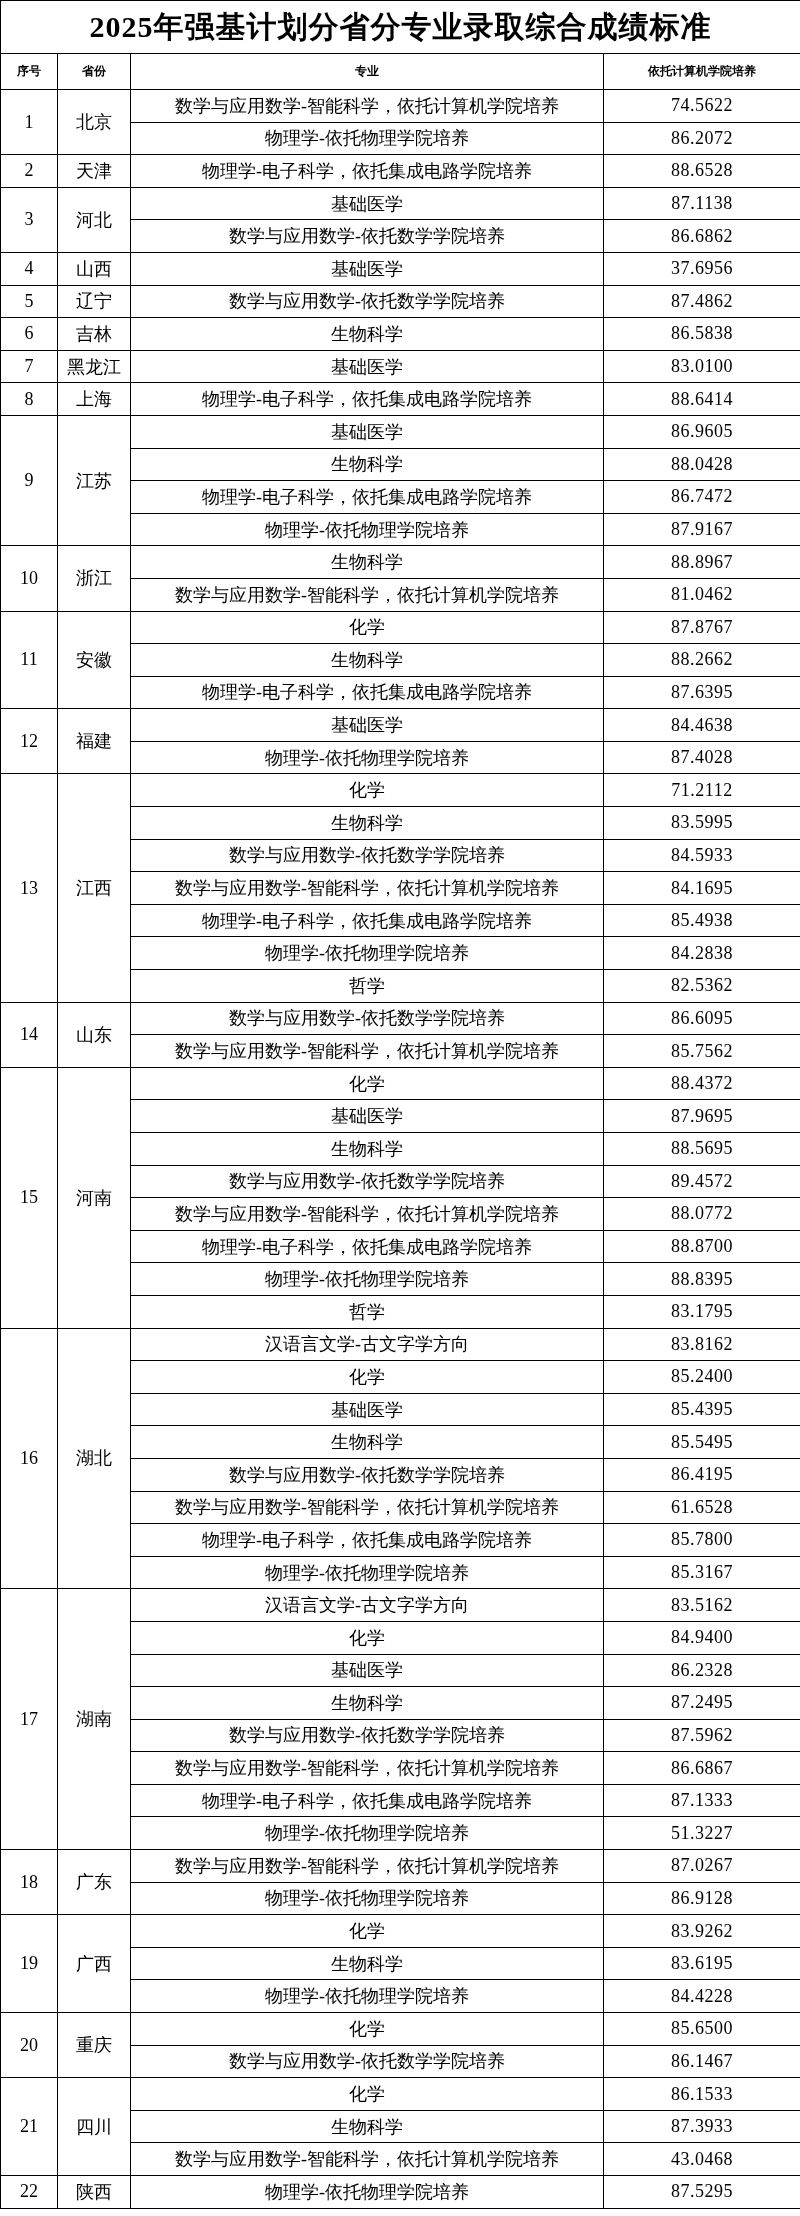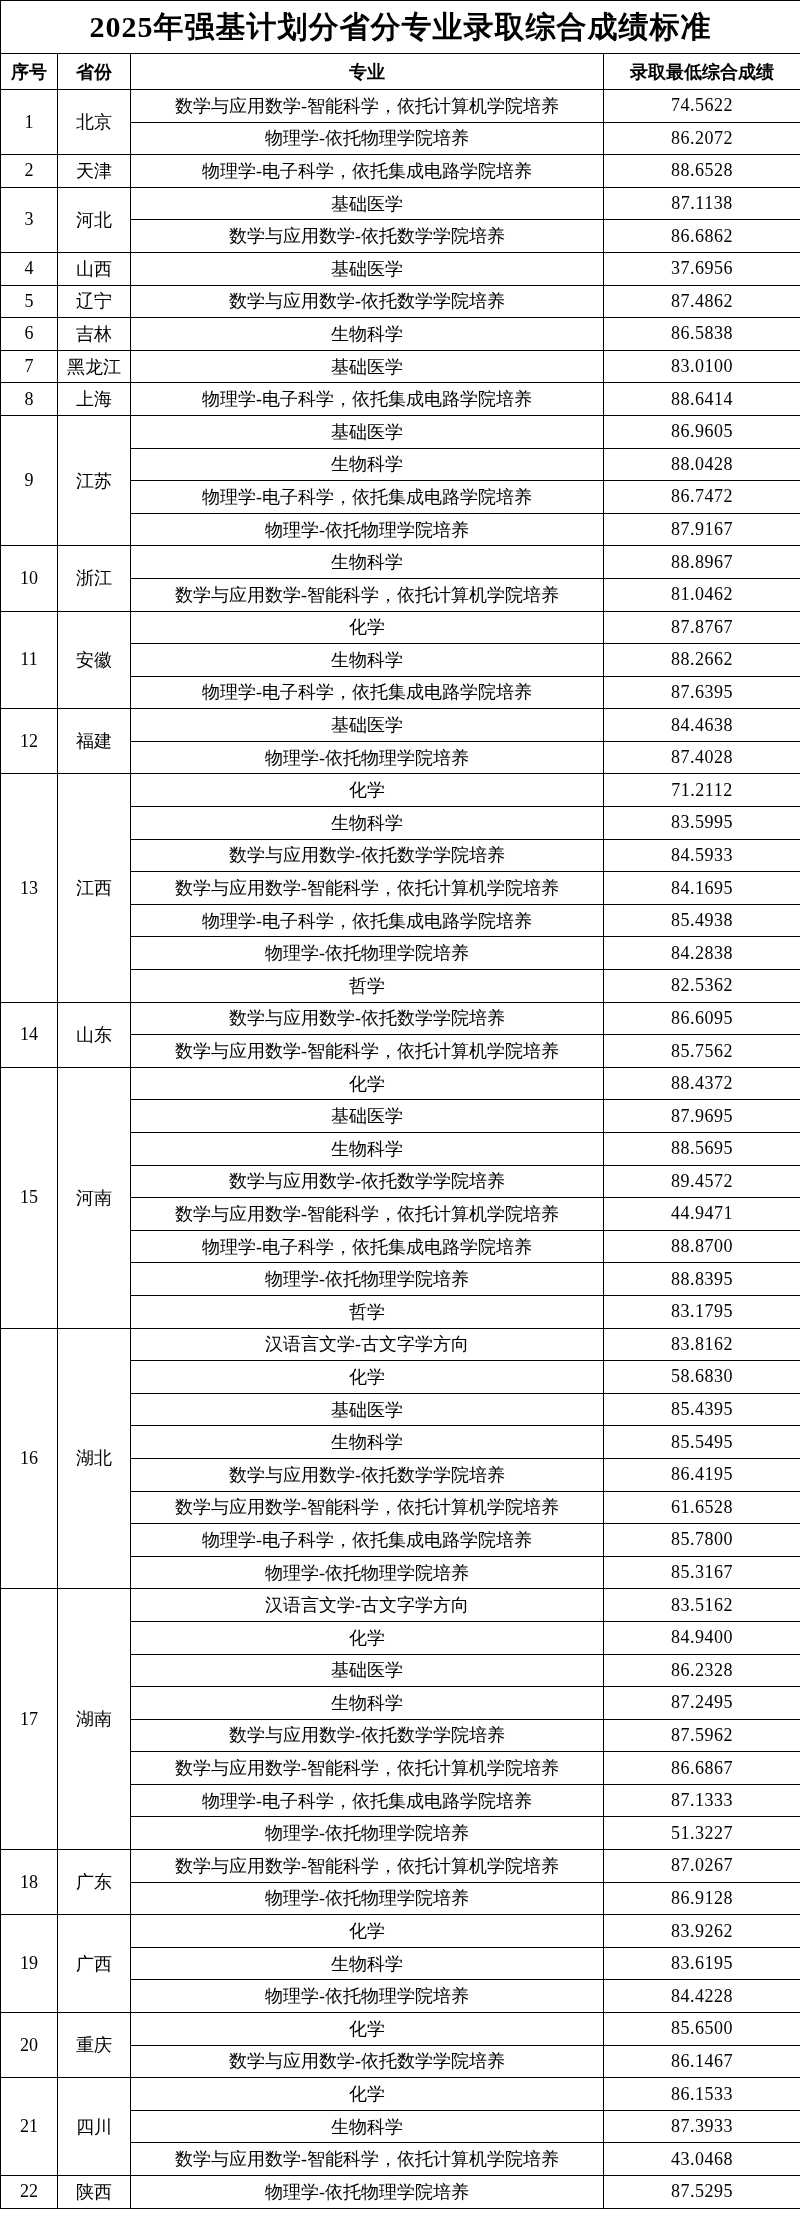--- a/index.html
+++ b/index.html
@@ -25,21 +25,21 @@
     white-space: nowrap;
   }
   .title-cell {
     height: 52px;
     font-size: 30px;
     font-weight: bold;
     letter-spacing: 1px;
   }
   .head-row th {
     height: 35px;
-    font-size: 18px;
+    font-size: 12px;
     font-weight: bold;
   }
   .score-table td {
     height: 31.6px;
     font-size: 18px;
     font-weight: normal;
   }
   td.c-score { letter-spacing: 0.5px; }
 </style>
 </head>
@@ -53,21 +53,21 @@
     <col style="width:197px">
   </colgroup>
   <thead>
     <tr>
       <th class="title-cell" colspan="4">2025年强基计划分省分专业录取综合成绩标准</th>
     </tr>
     <tr class="head-row">
       <th>序号</th>
       <th>省份</th>
       <th>专业</th>
-      <th>录取最低综合成绩</th>
+      <th>依托计算机学院培养</th>
     </tr>
   </thead>
   <tbody>
       <tr>
         <td rowspan="2" class="c-no">1</td>
         <td rowspan="2" class="c-prov">北京</td>
         <td class="c-major">数学与应用数学-智能科学，依托计算机学院培养</td>
         <td class="c-score">74.5622</td>
       </tr>
       <tr>
@@ -225,21 +225,21 @@
       <tr>
         <td class="c-major">生物科学</td>
         <td class="c-score">88.5695</td>
       </tr>
       <tr>
         <td class="c-major">数学与应用数学-依托数学学院培养</td>
         <td class="c-score">89.4572</td>
       </tr>
       <tr>
         <td class="c-major">数学与应用数学-智能科学，依托计算机学院培养</td>
-        <td class="c-score">44.9471</td>
+        <td class="c-score">88.0772</td>
       </tr>
       <tr>
         <td class="c-major">物理学-电子科学，依托集成电路学院培养</td>
         <td class="c-score">88.8700</td>
       </tr>
       <tr>
         <td class="c-major">物理学-依托物理学院培养</td>
         <td class="c-score">88.8395</td>
       </tr>
       <tr>
@@ -247,21 +247,21 @@
         <td class="c-score">83.1795</td>
       </tr>
       <tr>
         <td rowspan="8" class="c-no">16</td>
         <td rowspan="8" class="c-prov">湖北</td>
         <td class="c-major">汉语言文学-古文字学方向</td>
         <td class="c-score">83.8162</td>
       </tr>
       <tr>
         <td class="c-major">化学</td>
-        <td class="c-score">58.6830</td>
+        <td class="c-score">85.2400</td>
       </tr>
       <tr>
         <td class="c-major">基础医学</td>
         <td class="c-score">85.4395</td>
       </tr>
       <tr>
         <td class="c-major">生物科学</td>
         <td class="c-score">85.5495</td>
       </tr>
       <tr>

